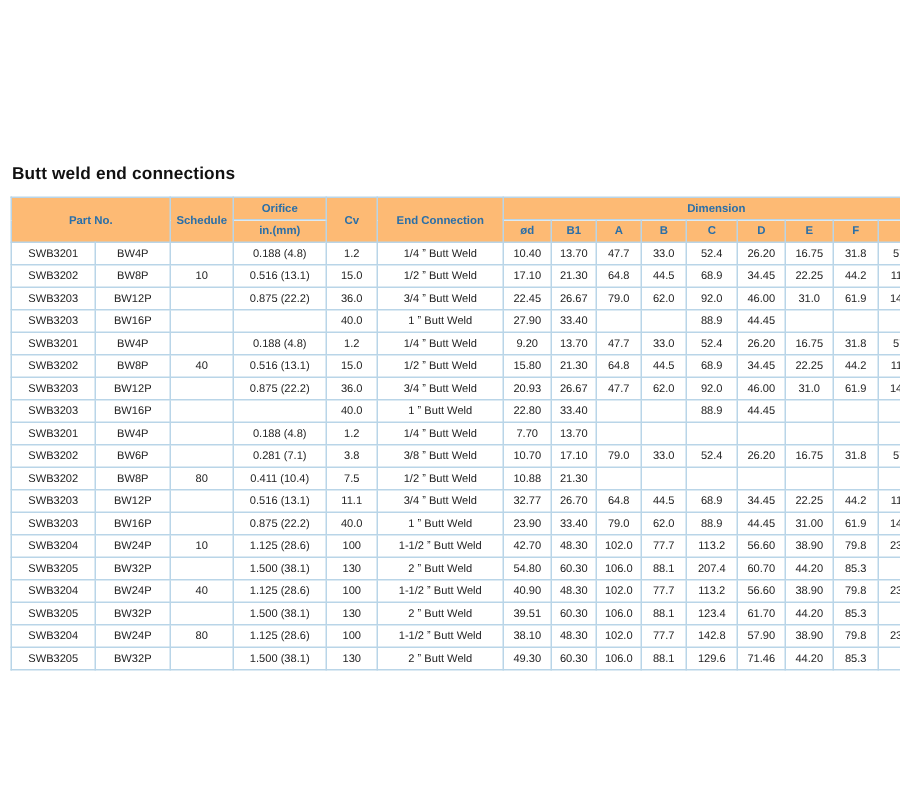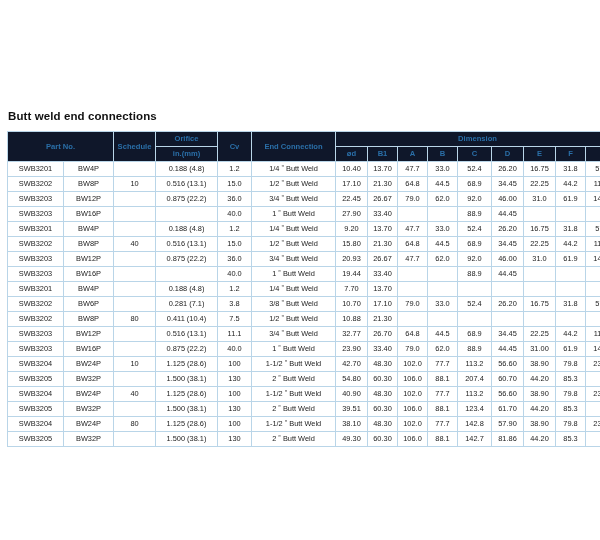--- a/index.html
+++ b/index.html
@@ -52,21 +52,21 @@
     line-height: 14px;
     text-align: center;
     vertical-align: middle;
     white-space: nowrap;
     overflow: hidden;
   }
   table.spec thead th {
     color: #2a6fa8;
     font-weight: bold;
     font-size: 7.6px;
-    background: #0f172a;
+    background: #fdba74;
     border-color: #b9d5e8;
   }
   .hdr-top th {
     height: 15px;
     line-height: 15px;
   }
   .hdr-bottom th {
     height: 14px;
     line-height: 14px;
   }
@@ -263,21 +263,21 @@
             <td>61.9</td>
             <td>149.4</td>
           </tr>
           <tr>
             <td class="partno">SWB3203</td>
             <td class="model">BW16P</td>
             <td></td>
             <td></td>
             <td>40.0</td>
             <td>1 ˮ Butt Weld</td>
-            <td>19.44</td>
+            <td>22.80</td>
             <td>33.40</td>
             <td></td>
             <td></td>
             <td>88.9</td>
             <td>44.45</td>
             <td></td>
             <td></td>
             <td></td>
           </tr>
           <tr>
@@ -454,22 +454,22 @@
             <td class="partno">SWB3205</td>
             <td class="model">BW32P</td>
             <td></td>
             <td>1.500 (38.1)</td>
             <td>130</td>
             <td>2 ˮ Butt Weld</td>
             <td>49.30</td>
             <td>60.30</td>
             <td>106.0</td>
             <td>88.1</td>
-            <td>142.7</td>
-            <td>81.86</td>
+            <td>129.6</td>
+            <td>71.46</td>
             <td>44.20</td>
             <td>85.3</td>
             <td></td>
           </tr>
         </tbody>
     </table>
   </div>
 
 </div>
 

